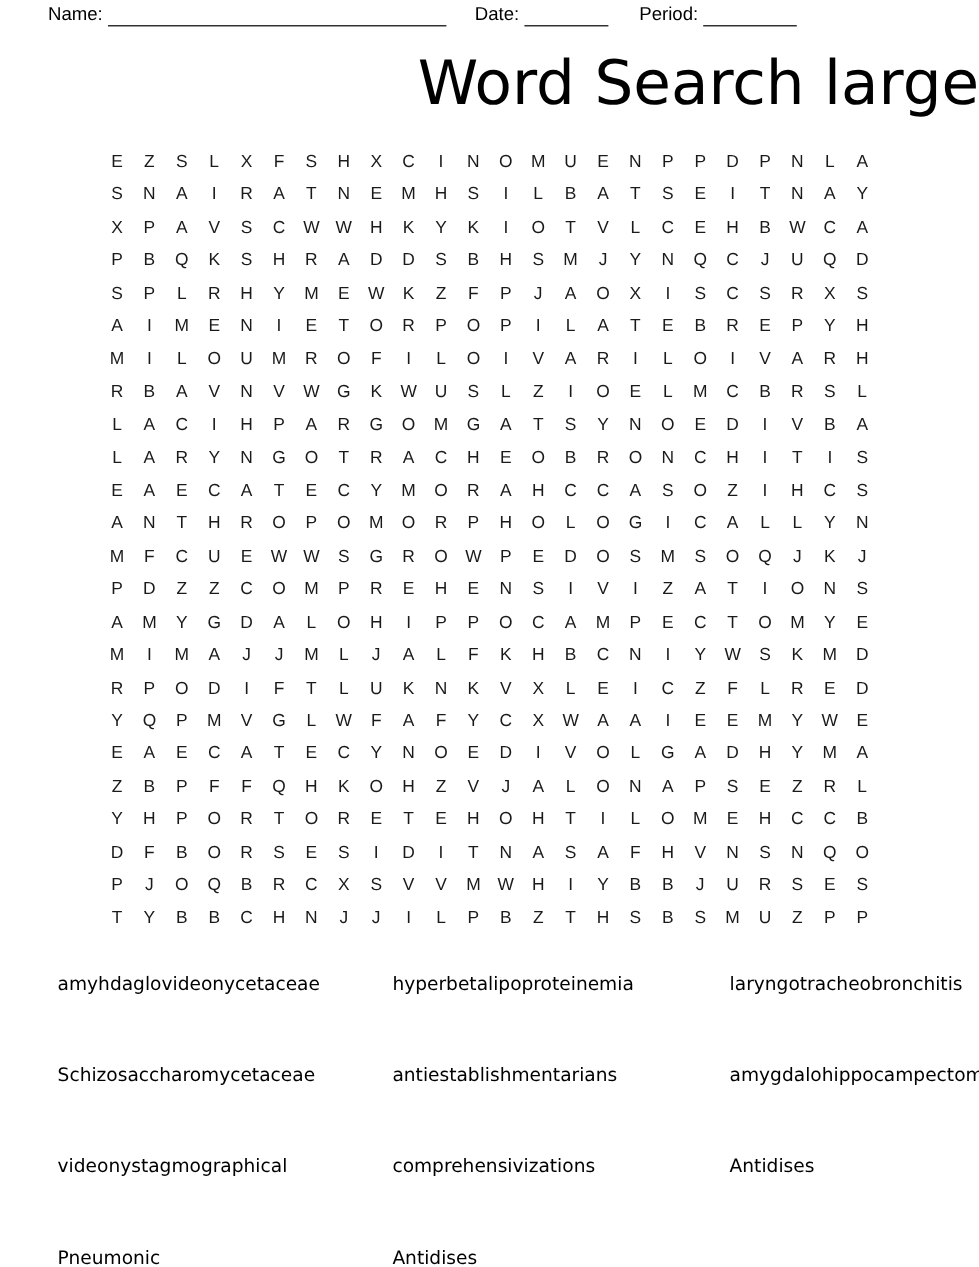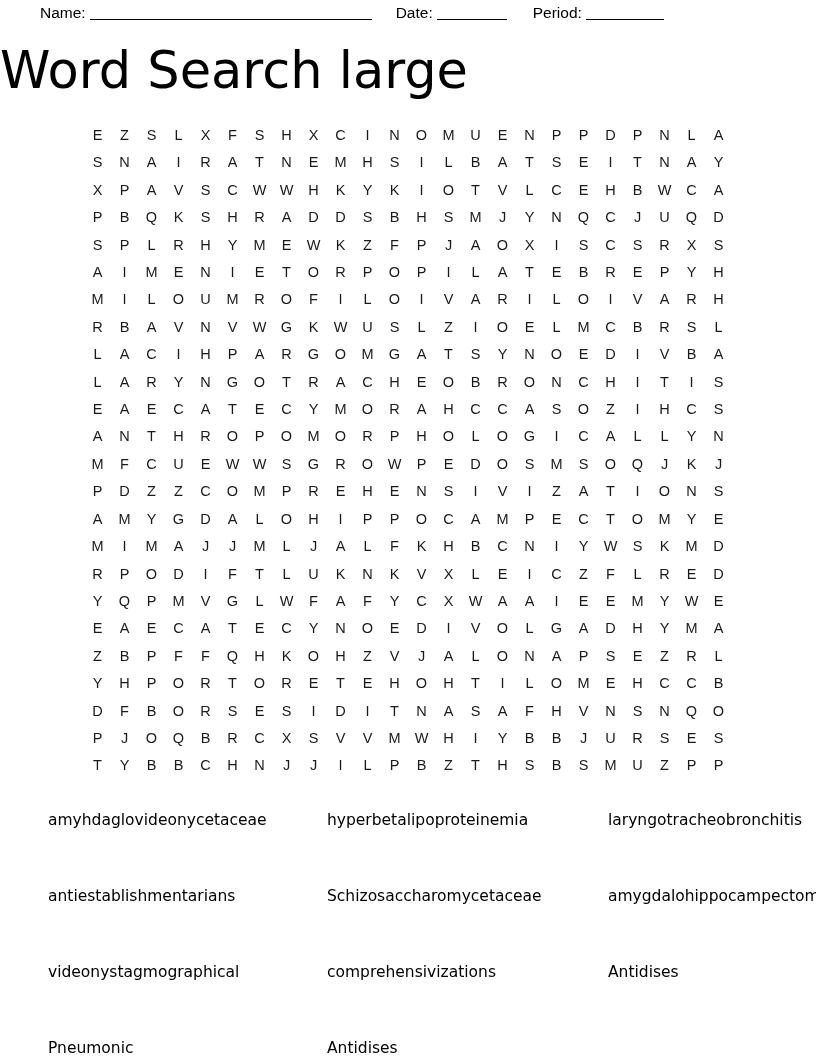--- a/index.html
+++ b/index.html
@@ -12,21 +12,21 @@
     height: 1056px;
     font-family: "DejaVu Sans", sans-serif;
     color: #000000;
     overflow: hidden;
     position: relative;
   }
 
   
   .header-line {
     display: flex;
-    align-items: center;
+    align-items: flex-end;
     padding: 4px 40px 0 40px;
     font-family: "Liberation Sans", sans-serif;
     font-size: 15.5px;
     white-space: nowrap;
   }
   .hdr-label {
     font-size: 15.5px;
     line-height: 18px;
   }
   .hdr-rule {
@@ -36,21 +36,21 @@
     margin: 0 4px;
   }
   .rule-name   { width: 282px; }
   .rule-date   { width: 70px; }
   .rule-period { width: 78px; }
   .hdr-gap-a { width: 20px; display:inline-block; }
   .hdr-gap-b { width: 22px; display:inline-block; }
 
   
   .title {
-    text-align: left;
+    text-align: right;
     font-family: "DejaVu Sans", sans-serif;
     font-weight: 400;
     font-size: 51px;
     line-height: 58px;
     letter-spacing: 0px;
     margin: 20px 0 0 0;
     padding: 0;
   }
 
   
@@ -735,22 +735,22 @@
           <td>P</td>
         </tr>
       </tbody>
   </table>
 </div>
 
 <div class="wordlist">
     <div class="word">amyhdaglovideonycetaceae</div>
     <div class="word">hyperbetalipoproteinemia</div>
     <div class="word">laryngotracheobronchitis</div>
+    <div class="word">Schizosaccharomycetaceae</div>
     <div class="word">antiestablishmentarians</div>
-    <div class="word">Schizosaccharomycetaceae</div>
     <div class="word">amygdalohippocampectomy</div>
     <div class="word">videonystagmographical</div>
     <div class="word">comprehensivizations</div>
     <div class="word">Antidises</div>
     <div class="word">Pneumonic</div>
     <div class="word">Antidises</div>
     <div class="word empty"></div>
   </div>
 
 </body></html>

